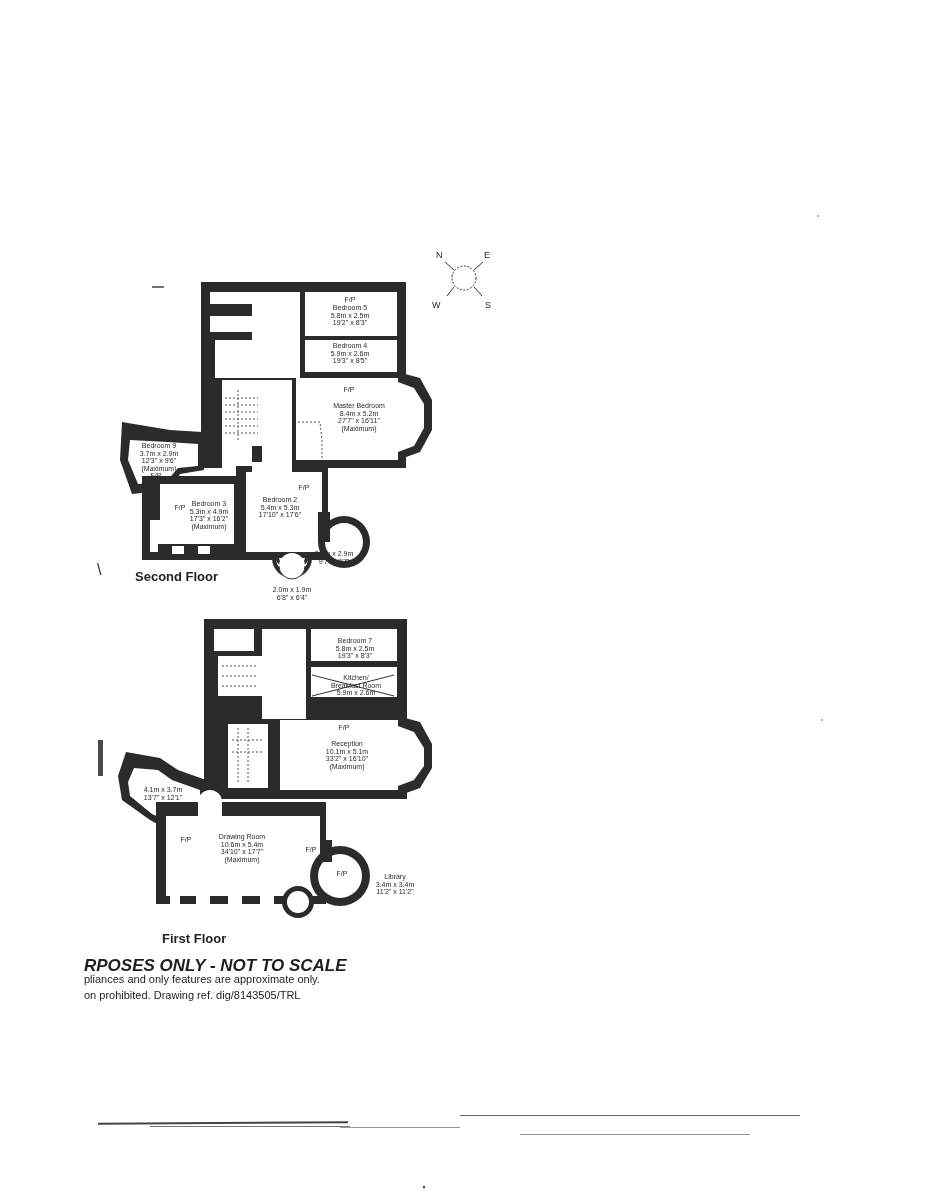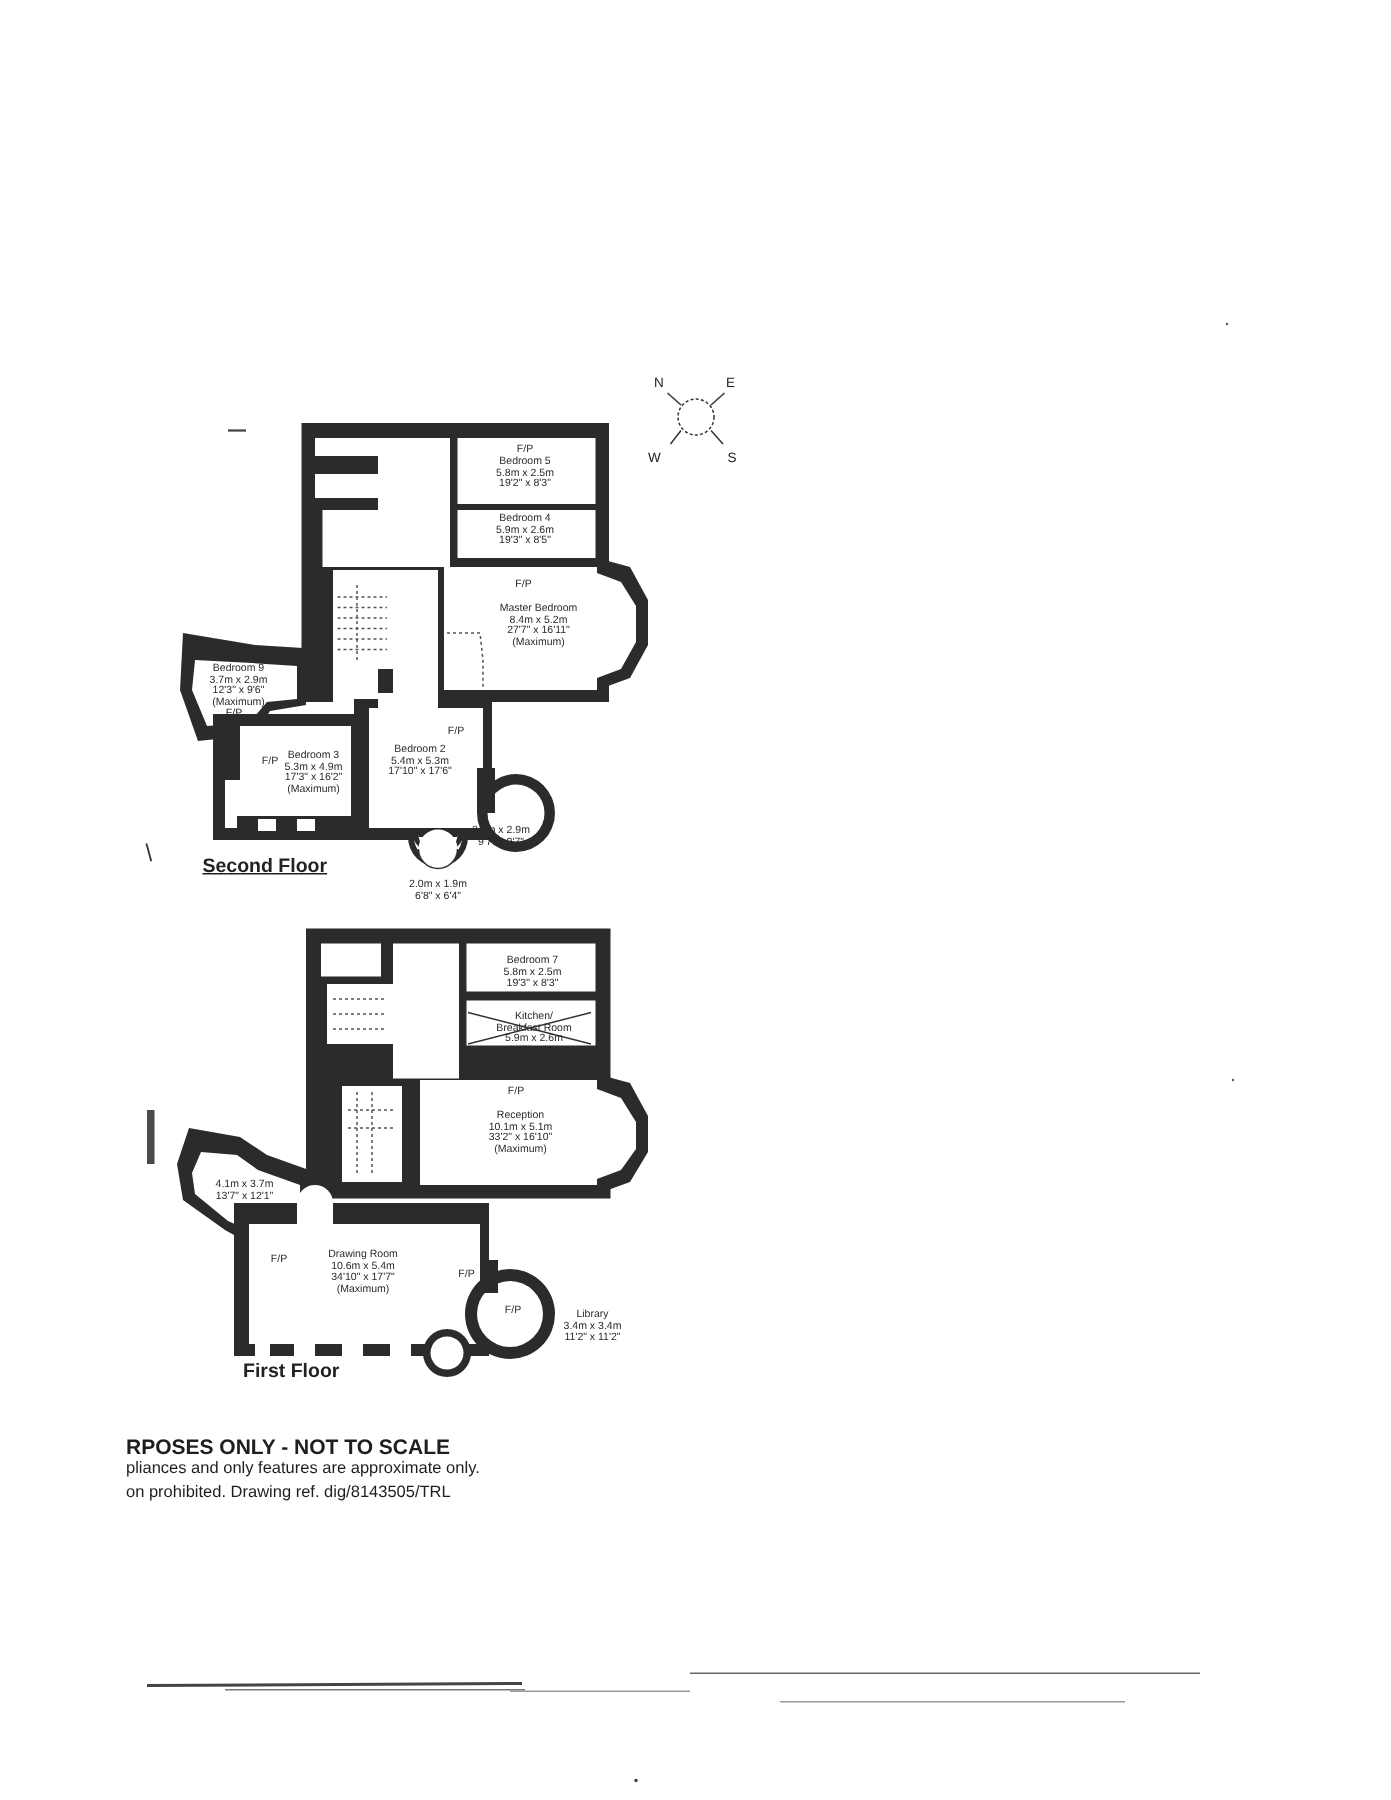--- a/index.html
+++ b/index.html
@@ -13,21 +13,21 @@
   .wall-grey { fill: #4a4a4a; }
   .room { fill: #ffffff; }
   .thin { stroke: #333; stroke-width: 1; fill: none; }
   .dash { stroke: #555; stroke-width: 1; stroke-dasharray: 2 2; fill: none; }
   .lbl { position: absolute; font-size: 7px; line-height: 7.5px; text-align: center; color: #2a2a2a; white-space: nowrap; transform: translateX(-50%); }
   .fp { position: absolute; font-size: 7px; color: #2a2a2a; transform: translateX(-50%); }
   .floor-title { position: absolute; font-size: 13px; font-weight: bold; color: #222; }
   .compass-letter { position: absolute; font-size: 9px; color: #222; }
   .stray { position: absolute; font-size: 16px; color: #333; }
   .disclaimer { position: absolute; left: 84px; font-size: 11px; color: #1e1e1e; white-space: nowrap; }
-  .disclaimer.bold { font-weight: bold; font-size: 14px; }
+  .disclaimer.bold { font-weight: bold; font-size: 17px; font-style: italic; }
   .scanline { position: absolute; height: 2px; background: #444; }
 </style>
 </head>
 <body>
 
 <div class="page">
 
   <svg class="plan" width="927" height="1200" viewBox="0 0 927 1200">
 
     <g>
@@ -199,21 +199,21 @@
   </div>
   <div class="lbl" style="left:334px;top:550px;">
     <div>2.9m x 2.9m</div>
     <div>9'7" x 9'7"</div>
   </div>
   <div class="lbl" style="left:292px;top:586px;">
     <div>2.0m x 1.9m</div>
     <div>6'8" x 6'4"</div>
   </div>
   <span class="stray" style="left:97px;top:561px;">\</span>
-  <div class="floor-title" style="left:135px;top:569px;text-decoration:underline;">Second Floor</div>
+  <div class="floor-title" style="left:135px;top:569px;">Second Floor</div>
 
   <div class="lbl" style="left:355px;top:637px;">
     <div>Bedroom 7</div>
     <div>5.8m x 2.5m</div>
     <div>19'3" x 8'3"</div>
   </div>
   <div class="lbl" style="left:356px;top:674px;">
     <div>Kitchen/</div>
     <div>Breakfast Room</div>
     <div>5.9m x 2.6m</div>
@@ -238,21 +238,21 @@
     <div>34'10" x 17'7"</div>
     <div>(Maximum)</div>
   </div>
   <div class="fp" style="left:311px;top:846px;">F/P</div>
   <div class="fp" style="left:342px;top:870px;">F/P</div>
   <div class="lbl" style="left:395px;top:873px;">
     <div>Library</div>
     <div>3.4m x 3.4m</div>
     <div>11'2" x 11'2"</div>
   </div>
-  <div class="floor-title" style="left:162px;top:906px;">First Floor</div>
+  <div class="floor-title" style="left:162px;top:931px;">First Floor</div>
 
   <div class="disclaimer bold" style="top:956px;">RPOSES ONLY - NOT TO SCALE</div>
   <div class="disclaimer" style="top:973px;">pliances and only features are approximate only.</div>
   <div class="disclaimer" style="top:989px;">on prohibited. Drawing ref. dig/8143505/TRL</div>
 
   <div class="scanline" style="left:98px;top:1122px;width:250px;transform:rotate(-0.3deg);"></div>
   <div class="scanline" style="left:150px;top:1126px;width:200px;height:1px;background:#777;"></div>
   <div class="scanline" style="left:340px;top:1127px;width:120px;height:1px;background:#999;"></div>
   <div class="scanline" style="left:460px;top:1115px;width:340px;height:1px;background:#666;"></div>
   <div class="scanline" style="left:520px;top:1134px;width:230px;height:1px;background:#999;"></div>

